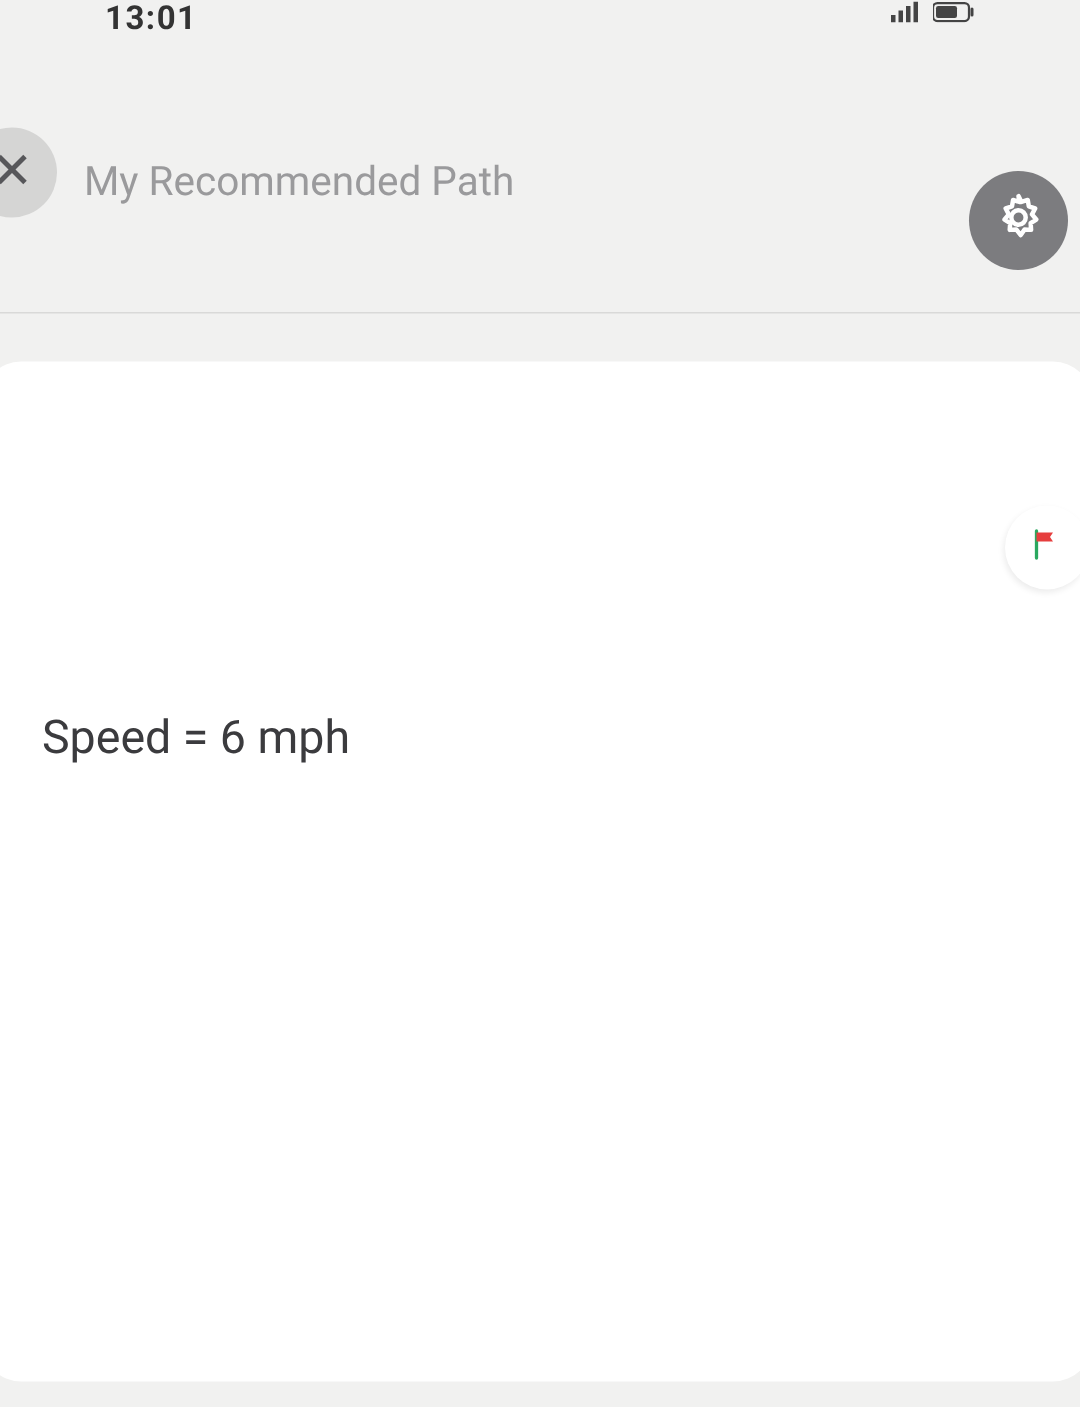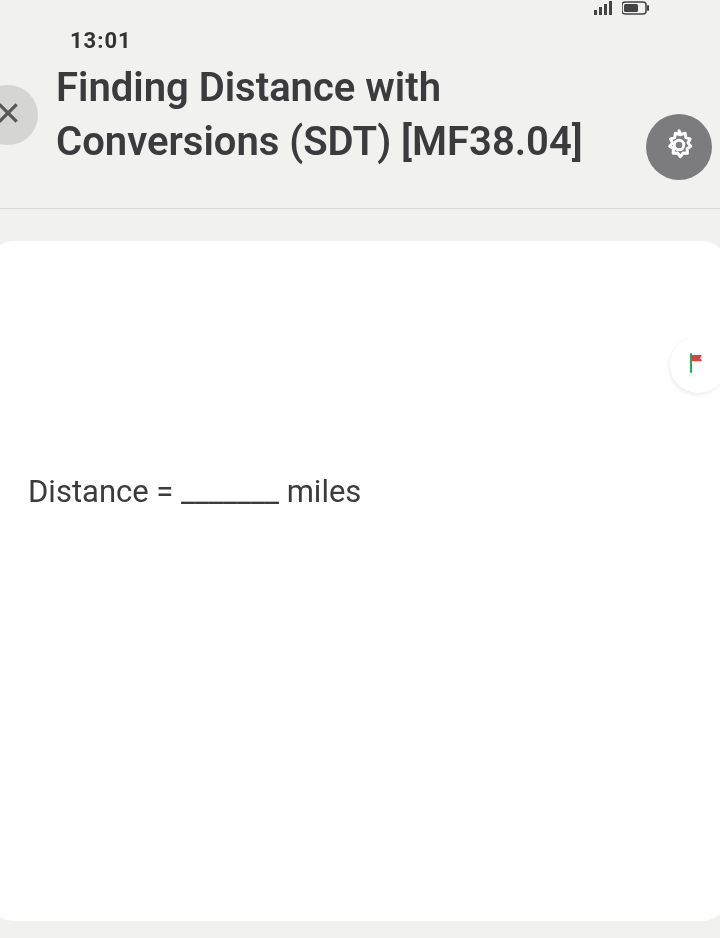--- a/index.html
+++ b/index.html
@@ -9,21 +9,21 @@
   .status-bar {
     height: 28px;
     display: flex;
     justify-content: space-between;
     align-items: flex-start;
     padding: 0 70px 0 70px;
     color: #333;
     font-weight: 700;
     font-size: 22px;
   }
-  .status-time { letter-spacing: 1px; margin-top: 28px; }
+  .status-time { letter-spacing: 1px; }
   .status-icons { display: flex; gap: 8px; align-items: center; font-size: 16px; }
 
   .header {
     display: flex;
     align-items: center;
     padding: 22px 12px 28px 0;
     gap: 18px;
     border-bottom: 1px solid #d9d9d8;
   }
   .close-btn {
@@ -124,35 +124,35 @@
 <div class="header">
   <div class="close-btn">
     <span>
       <svg viewBox="0 0 24 24" fill="none">
           <line x1="4" y1="4" x2="20" y2="20"></line>
           <line x1="20" y1="4" x2="4" y2="20"></line>
         </svg>
     </span>
   </div>
   <div class="header-text">
-    <div class="title">Finding Distance with Conversions (SDT) [MF38.04]</div>
+    <div class="subtitle">My Recommended Path</div>
   </div>
   <div class="gear-btn">
     <span>
       <svg viewBox="0 0 24 24" fill="none" stroke="#ffffff" stroke-width="2">
         <circle cx="12" cy="12" r="3.2"></circle>
         <path d="M12 2.5 L13.3 5.1 L16.1 4.2 L16.6 7.1 L19.4 8 L18 10.6 L19.9 12.9 L17.4 14.5 L17.6 17.5 L14.7 17.3 L13 19.8 L11 17.3 L8.1 17.5 L8.3 14.5 L5.8 12.9 L7.7 10.6 L6.3 8 L9.1 7.1 L9.6 4.2 L12.4 5.1 Z" stroke-linejoin="round"></path>
       </svg>
     </span>
   </div>
 </div>
 
 <div class="card-wrap">
   <div class="card">
-    <div class="q-line">Distance = _______ miles</div>
+    <div class="q-line">Speed = 6 mph</div>
   </div>
   <div class="flag-btn">
     <span>
       <svg viewBox="0 0 24 24">
           <path d="M5 3 v18" stroke="#2aa85f" stroke-width="2.2" fill="none" stroke-linecap="round"></path>
           <path d="M5 4 h11 l-2 3 l2 3 h-11 Z" fill="#e63e3e"></path>
         </svg>
     </span>
   </div>
 </div>

